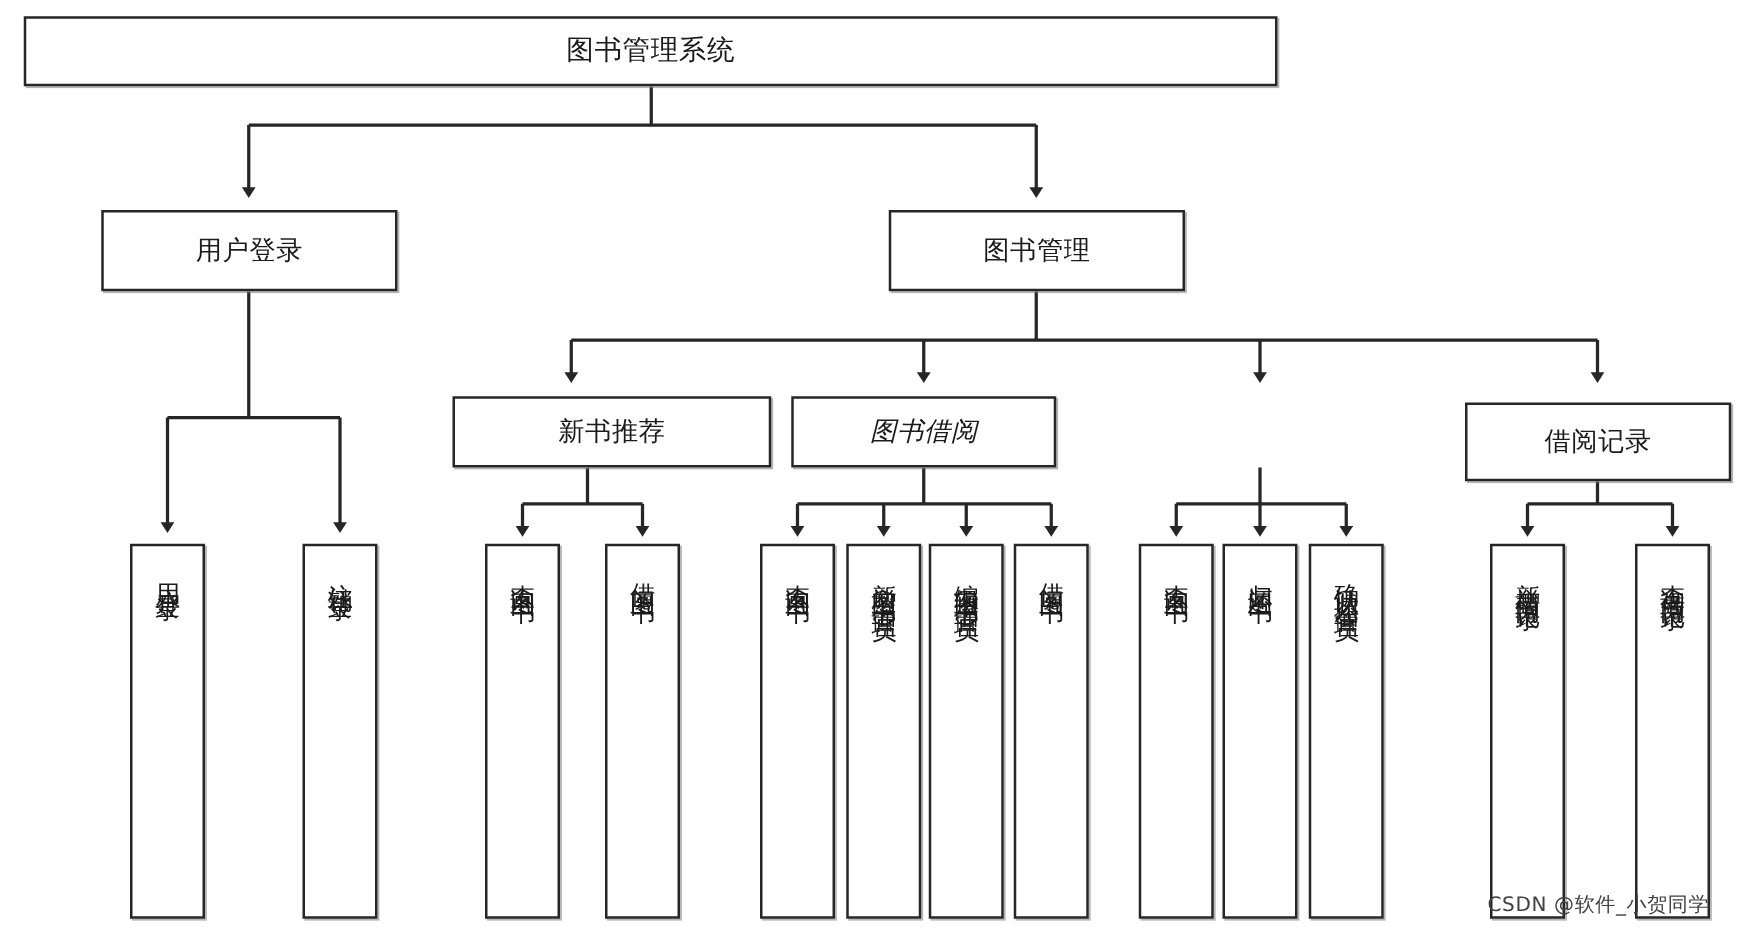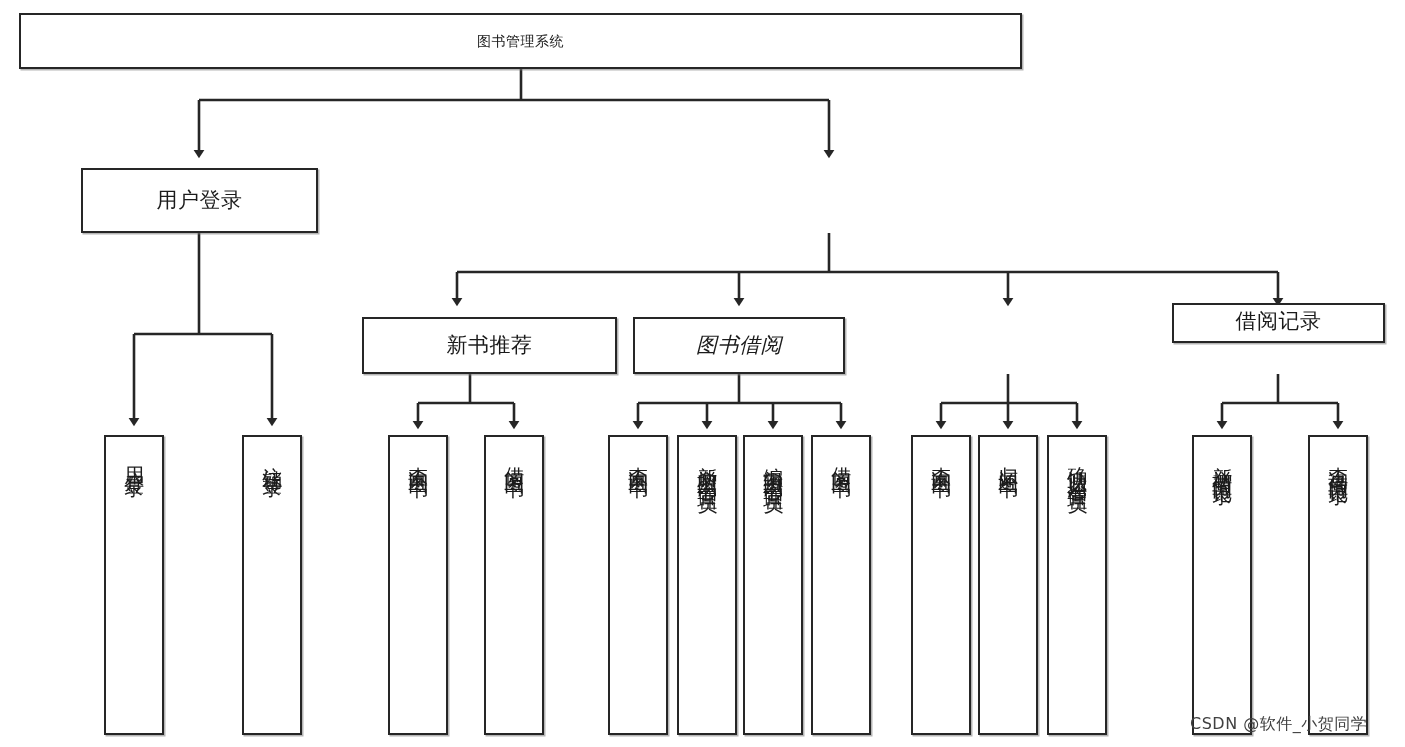--- a/index.html
+++ b/index.html
@@ -51,21 +51,21 @@
     text-orientation: upright;
     letter-spacing: 4px;
     font-size: 20px;
     white-space: nowrap;
   }
   .node.vertical {
     align-items: flex-start;
     justify-content: center;
     padding-top: 14px;
   }
-  .node.root .node-label { font-size: 14px; }
+  .node.root .node-label { font-size: 22px; }
   .watermark {
     position: absolute;
     left: 1190px;
     top: 714px;
     font-size: 16px;
     color: #404040;
     white-space: nowrap;
     letter-spacing: 0.5px;
   }
 </style>
@@ -125,31 +125,34 @@
   </svg>
 
   <div class="node root" style="left:19px; top:13px; width:1003px; height:56px;">
     <span class="node-label">图书管理系统</span>
   </div>
 
   <div class="node" style="left:81px; top:168px; width:237px; height:65px;">
     <span class="node-label">用户登录</span>
   </div>
 
+  <div class="node" style="left:711px; top:168px; width:237px; height:65px;">
+    <span class="node-label">图书管理</span>
+  </div>
 
   <div class="node" style="left:362px; top:317px; width:255px; height:57px;">
     <span class="node-label">新书推荐</span>
   </div>
 
   <div class="node" style="left:633px; top:317px; width:212px; height:57px;font-style:italic;">
     <span class="node-label">图书借阅</span>
   </div>
 
 
-  <div class="node" style="left:1172px; top:303px; width:213px; height:40px;font-family:Liberation Mono, monospace;">
+  <div class="node" style="left:1172px; top:322px; width:213px; height:63px;">
     <span class="node-label">借阅记录</span>
   </div>
 
   <div class="node vertical" style="left:104px; top:435px; width:60px; height:300px;">
     <span class="node-label">用户登录</span>
   </div>
 
   <div class="node vertical" style="left:242px; top:435px; width:60px; height:300px;">
     <span class="node-label">注销登录</span>
   </div>

